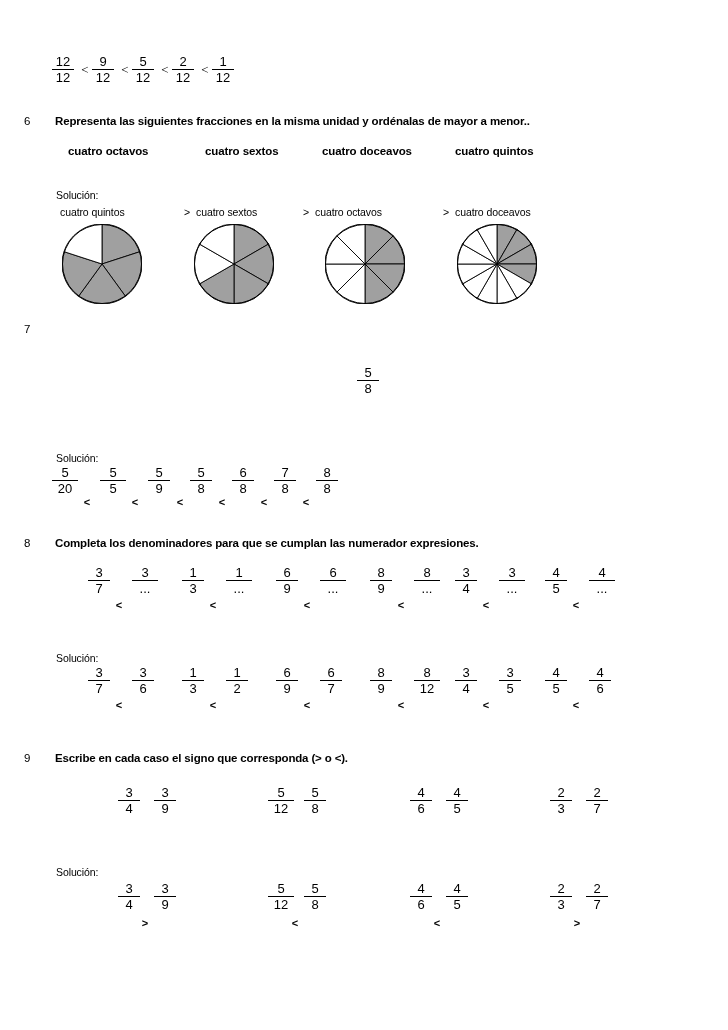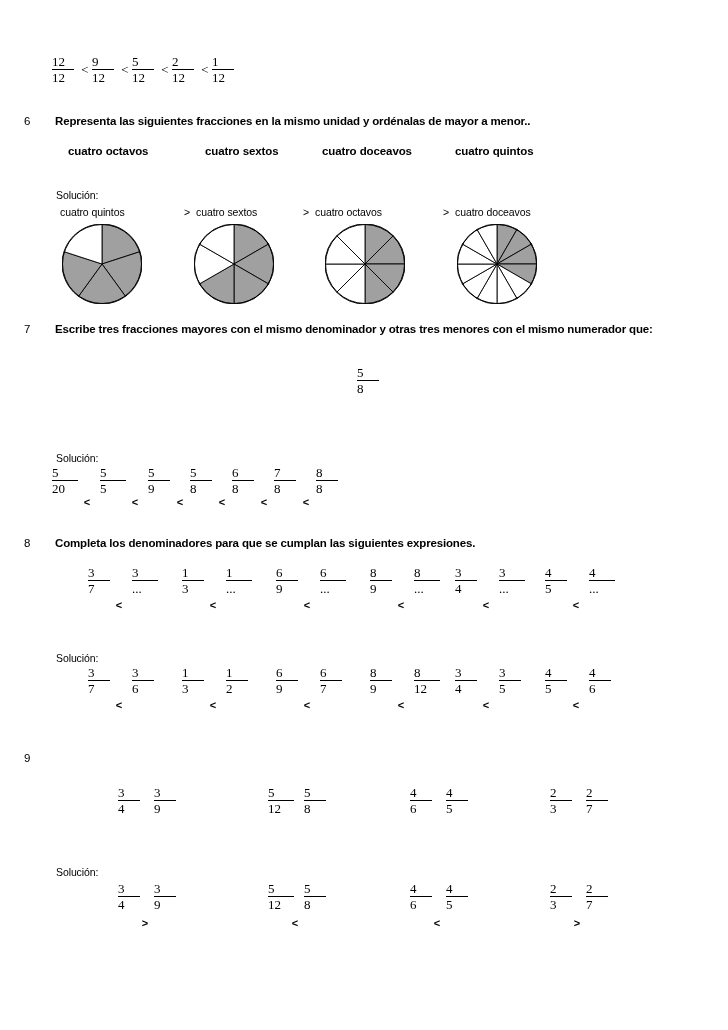--- a/index.html
+++ b/index.html
@@ -56,23 +56,24 @@
     position: absolute;
     font-size: 10.5px;
     font-weight: normal;
     letter-spacing: -0.1px;
     white-space: nowrap;
   }
 
   
   .frac {
     position: absolute;
-    font-family: Liberation Serif, serif;
+    font-family: Liberation Sans, sans-serif;
     font-size: 13px;
     line-height: 1;
+    text-align: center;
     width: 22px;
   }
   .frac .num {
     display: block;
     padding-bottom: 1px;
   }
   .frac .bar {
     display: block;
     border-top: 1px solid #000;
     width: 100%;
@@ -138,21 +139,21 @@
     </div>
     <div class="op" style="left:198px; top:63px;">&lt;</div>
     <div class="frac" style="left:212px; top:55px;">
       <span class="num">1</span>
       <span class="bar"></span>
       <span class="den">12</span>
     </div>
   </div>
 
   <div class="ex-num" style="left:24px; top:115px;">6</div>
-  <div class="ex-text" style="left:55px; top:114px; width:660px;">Representa las siguientes fracciones en la mismo unidad y ordénalas de mayor a menor..</div>
+  <div class="ex-text" style="left:55px; top:114px; width:660px;">Representa las siguientes fracciones en la misma unidad y ordénalas de mayor a menor..</div>
 
   <div class="word" style="left:68px; top:145px;">cuatro octavos</div>
   <div class="word" style="left:205px; top:145px;">cuatro sextos</div>
   <div class="word" style="left:322px; top:145px;">cuatro doceavos</div>
   <div class="word" style="left:455px; top:145px;">cuatro quintos</div>
 
   <div class="solucion" style="left:56px; top:189px;">Solución:</div>
 
   <div class="word-light" style="left:60px; top:206px;">cuatro quintos</div>
   <div class="word-light" style="left:184px; top:206px;">&gt;</div>
@@ -200,21 +201,20 @@
         <path d="M 40 40 L 40 80 A 40 40 0 0 1 20.000000000000007 74.64101615137756 Z" fill="#ffffff" stroke="#000000" stroke-width="0.9"></path>
         <path d="M 40 40 L 20.000000000000007 74.64101615137756 A 40 40 0 0 1 5.358983848622451 60 Z" fill="#ffffff" stroke="#000000" stroke-width="0.9"></path>
         <path d="M 40 40 L 5.358983848622451 60 A 40 40 0 0 1 0 40.00000000000001 Z" fill="#ffffff" stroke="#000000" stroke-width="0.9"></path>
         <path d="M 40 40 L 0 40.00000000000001 A 40 40 0 0 1 5.358983848622458 19.999999999999996 Z" fill="#ffffff" stroke="#000000" stroke-width="0.9"></path>
         <path d="M 40 40 L 5.358983848622458 19.999999999999996 A 40 40 0 0 1 19.999999999999982 5.358983848622465 Z" fill="#ffffff" stroke="#000000" stroke-width="0.9"></path>
         <path d="M 40 40 L 19.999999999999982 5.358983848622465 A 40 40 0 0 1 39.99999999999999 0 Z" fill="#ffffff" stroke="#000000" stroke-width="0.9"></path>
         <circle cx="40" cy="40" r="39.5" fill="none" stroke="#000000" stroke-width="1"></circle>
       </svg></div>
 
   <div class="ex-num" style="left:24px; top:323px;">7</div>
-  <div class="ex-text" style="left:55px; top:322px; width:660px;">Escribe tres fracciones mayores con el mismo denominador y otras tres menores con el mismo numerador que:</div>
 
   <div class="frac" style="left:357px; top:366px;">
     <span class="num">5</span>
     <span class="bar"></span>
     <span class="den">8</span>
   </div>
 
   <div class="solucion" style="left:56px; top:452px;">Solución:</div>
 
   <div id="ex7-solution">
@@ -255,21 +255,21 @@
       </div>
       <div class="op-sans" style="left: 80px; top: 497px;">&lt;</div>
       <div class="op-sans" style="left: 128px; top: 497px;">&lt;</div>
       <div class="op-sans" style="left: 173px; top: 497px;">&lt;</div>
       <div class="op-sans" style="left: 215px; top: 497px;">&lt;</div>
       <div class="op-sans" style="left: 257px; top: 497px;">&lt;</div>
       <div class="op-sans" style="left: 299px; top: 497px;">&lt;</div>
     </div>
 
   <div class="ex-num" style="left:24px; top:537px;">8</div>
-  <div class="ex-text" style="left:55px; top:536px; width:660px;">Completa los denominadores para que se cumplan las siguientes expresiones.</div>
+  <div class="ex-text" style="left:55px; top:536px; width:660px;">Completa los denominadores para que se cumplan las numerador expresiones.</div>
 
   <div id="ex8-statement">
       <div class="frac" style="left: 88px; top: 566px;">
         <span class="num">3</span>
         <span class="bar"></span>
         <span class="den">7</span>
       </div>
       <div class="frac wide" style="left: 132px; top: 566px;">
         <span class="num">3</span>
         <span class="bar"></span>
@@ -397,20 +397,21 @@
       </div>
       <div class="frac" style="left: 589px; top: 666px;">
         <span class="num">4</span>
         <span class="bar"></span>
         <span class="den">6</span>
       </div>
       <div class="op-sans" style="left: 569px; top: 700px;">&lt;</div>
     </div>
 
   <div class="ex-num" style="left:24px; top:752px;">9</div>
+  <div class="ex-text" style="left:55px; top:751px; width:660px;">Escribe en cada caso el signo que corresponda (&gt; o &lt;).</div>
 
   <div id="ex9-statement">
       <div class="frac" style="left: 118px; top: 786px;">
         <span class="num">3</span>
         <span class="bar"></span>
         <span class="den">4</span>
       </div>
       <div class="frac" style="left: 154px; top: 786px;">
         <span class="num">3</span>
         <span class="bar"></span>

